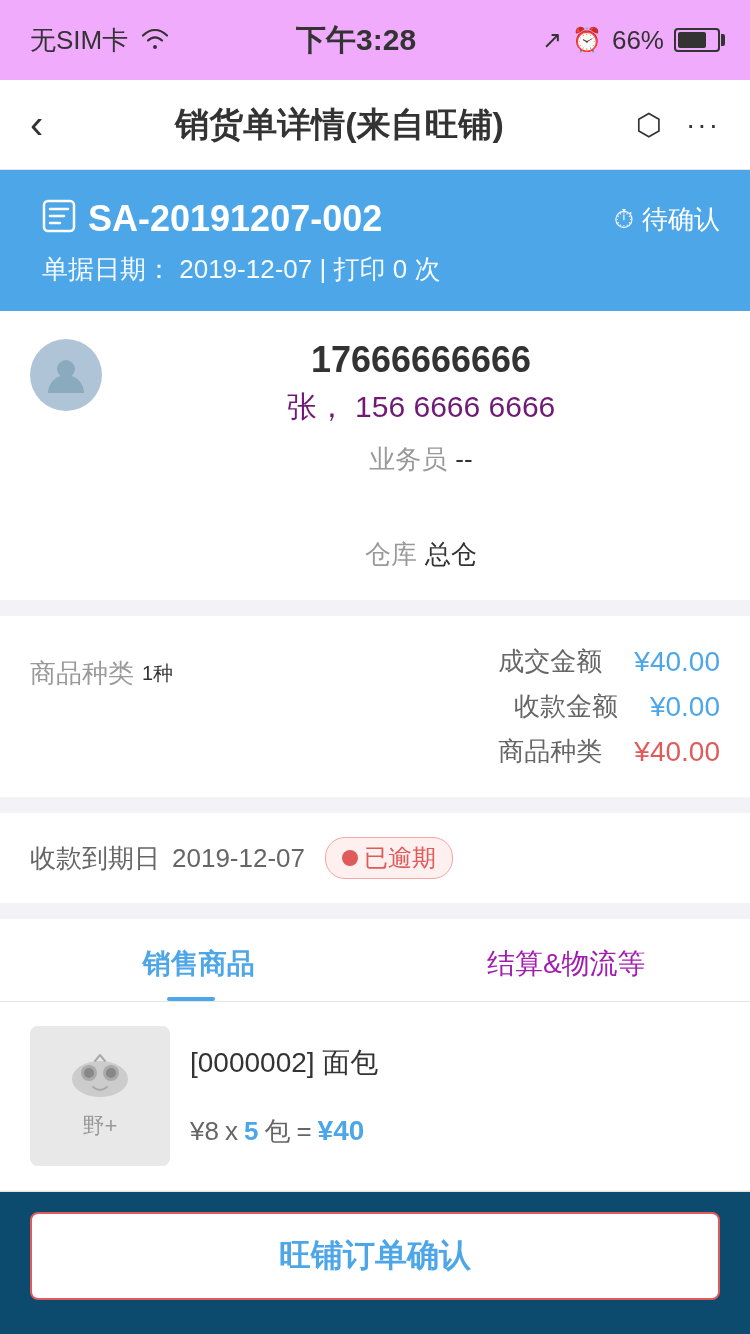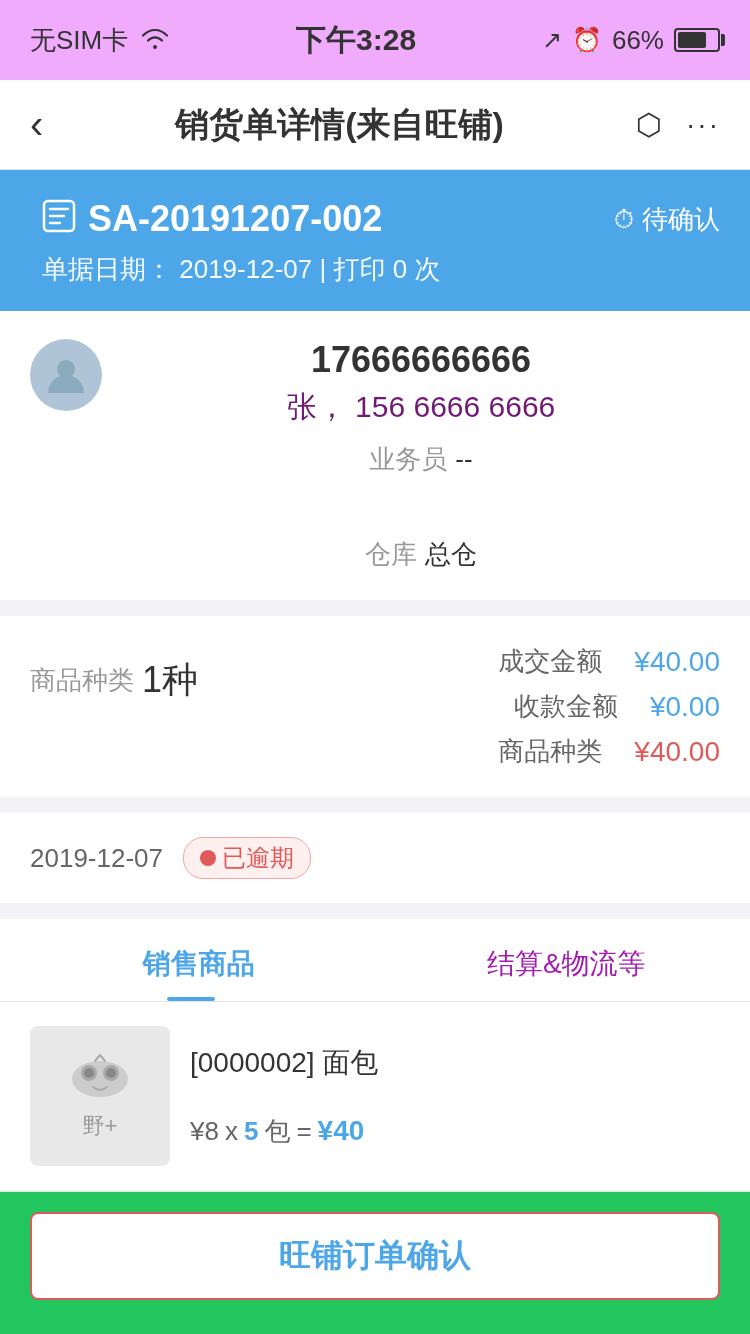--- a/index.html
+++ b/index.html
@@ -206,21 +206,21 @@
       justify-content: center;
       gap: 8px;
       padding-top: 12px;
     }
     .summary-category {
       display: flex;
       align-items: center;
       gap: 8px;
     }
     .category-label { font-size: 26px; color: #999; }
-    .category-value { font-size: 36px; color: #333; font-weight: 500; }
+    .category-value { font-size: 20px; color: #333; font-weight: 500; }
     .summary-right {
       display: flex;
       flex-direction: column;
       align-items: flex-end;
       gap: 10px;
     }
     .amount-row {
       display: flex;
       align-items: center;
       gap: 32px;
@@ -360,21 +360,21 @@
       background: #f2f2f7;
       height: 250px;
     }
 
     
     .bottom-bar {
       position: fixed;
       bottom: 0;
       left: 0;
       width: 750px;
-      background: #22c55e;
+      background: #0c4a6e;
       padding: 20px 30px 34px 30px;
       border-top: 1px solid #e5e5e5;
     }
     .confirm-btn {
       width: 100%;
       height: 88px;
       border: 2px solid #e05a5a;
       border-radius: 8px;
       background: #fff;
       color: #4da6e8;
@@ -492,20 +492,21 @@
       </div>
       <div class="amount-row">
         <span class="amount-label">商品种类</span>
         <span class="amount-value-red">¥40.00</span>
       </div>
     </div>
   </div>
 </div>
 
 <div class="due-date-section">
+  <span>收款到期日</span>
   <span>2019-12-07</span>
   <span class="overdue-badge">
     <span class="overdue-dot"></span>
     <span>已逾期</span>
   </span>
 </div>
 
 <div class="tabs-section">
   <div class="tabs-header">
     <div class="tab-item active">

